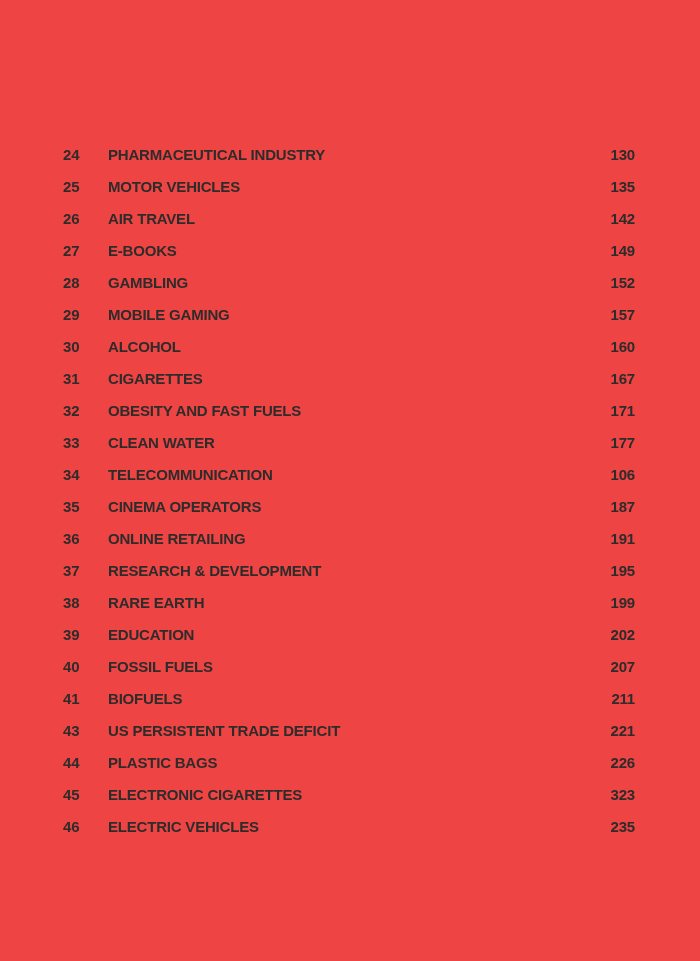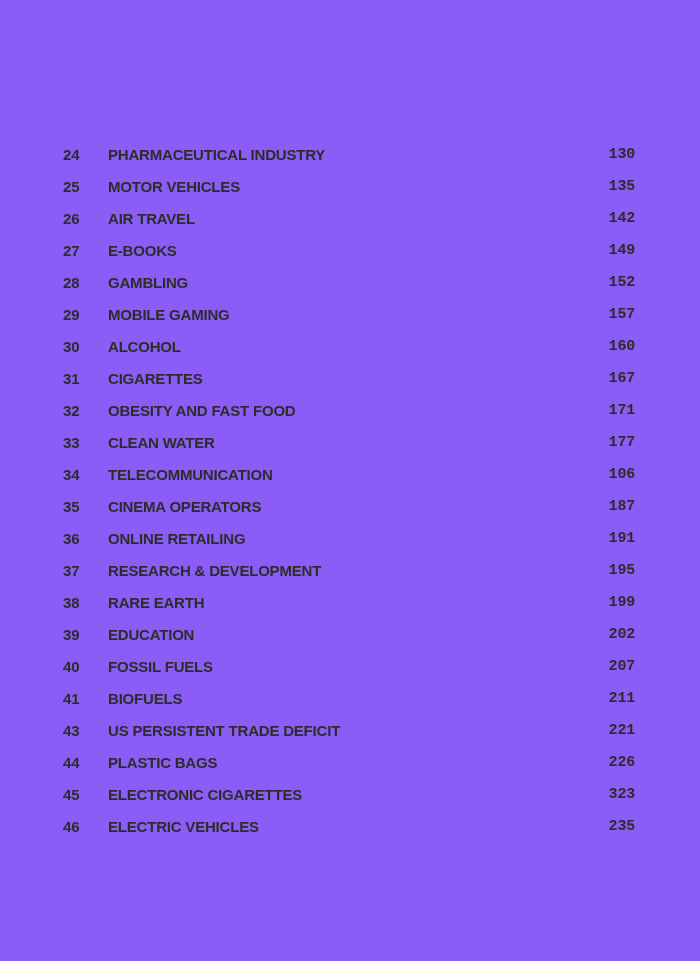--- a/index.html
+++ b/index.html
@@ -4,21 +4,21 @@
 <style>
   html, body {
     margin: 0;
     padding: 0;
     background: #ffffff;
   }
   .page {
     position: relative;
     width: 700px;
     height: 961px;
-    background: #8b5cf6;
+    background: #ef4444;
     overflow: hidden;
     font-family: "Liberation Sans", sans-serif;
   }
   .toc-list {
     position: absolute;
     top: 138px;
     left: 63px;
     right: 65px;
   }
   .toc-row {
@@ -35,21 +35,20 @@
     width: 45px;
     flex: 0 0 45px;
   }
   .toc-title {
     flex: 1 1 auto;
     overflow: hidden;
   }
   .toc-page {
     flex: 0 0 auto;
     text-align: right;
-    font-family: Liberation Mono, monospace;
   }
 </style>
 </head>
 <body>
 
 <div class="page">
   <div class="toc-list">
   <div class="toc-row">
     <span class="toc-num">24</span>
     <span class="toc-title">PHARMACEUTICAL INDUSTRY</span>
@@ -93,21 +92,21 @@
   </div>
 
   <div class="toc-row">
     <span class="toc-num">31</span>
     <span class="toc-title">CIGARETTES</span>
     <span class="toc-page">167</span>
   </div>
 
   <div class="toc-row">
     <span class="toc-num">32</span>
-    <span class="toc-title">OBESITY AND FAST FOOD</span>
+    <span class="toc-title">OBESITY AND FAST FUELS</span>
     <span class="toc-page">171</span>
   </div>
 
   <div class="toc-row">
     <span class="toc-num">33</span>
     <span class="toc-title">CLEAN WATER</span>
     <span class="toc-page">177</span>
   </div>
 
   <div class="toc-row">

